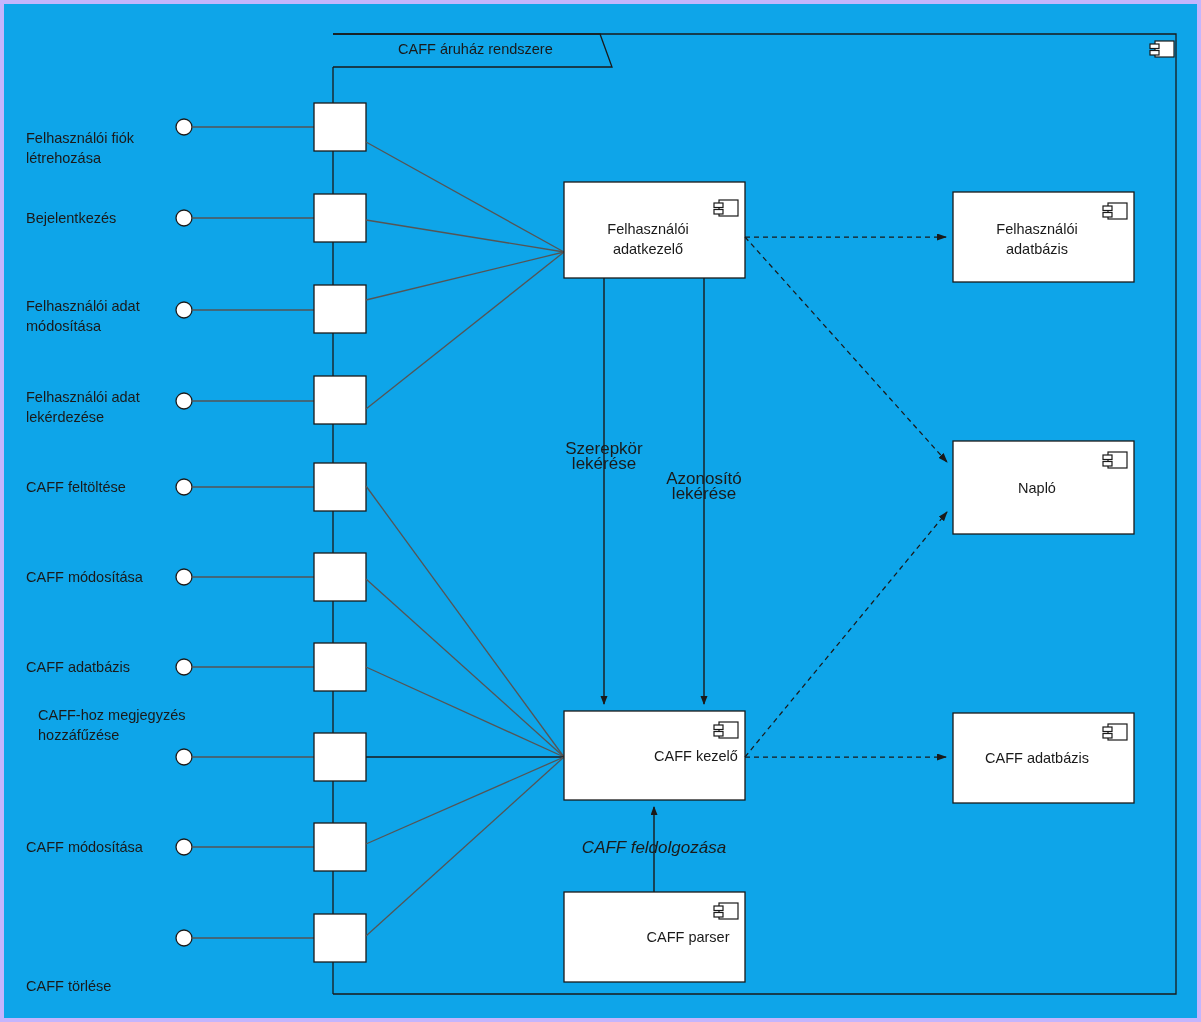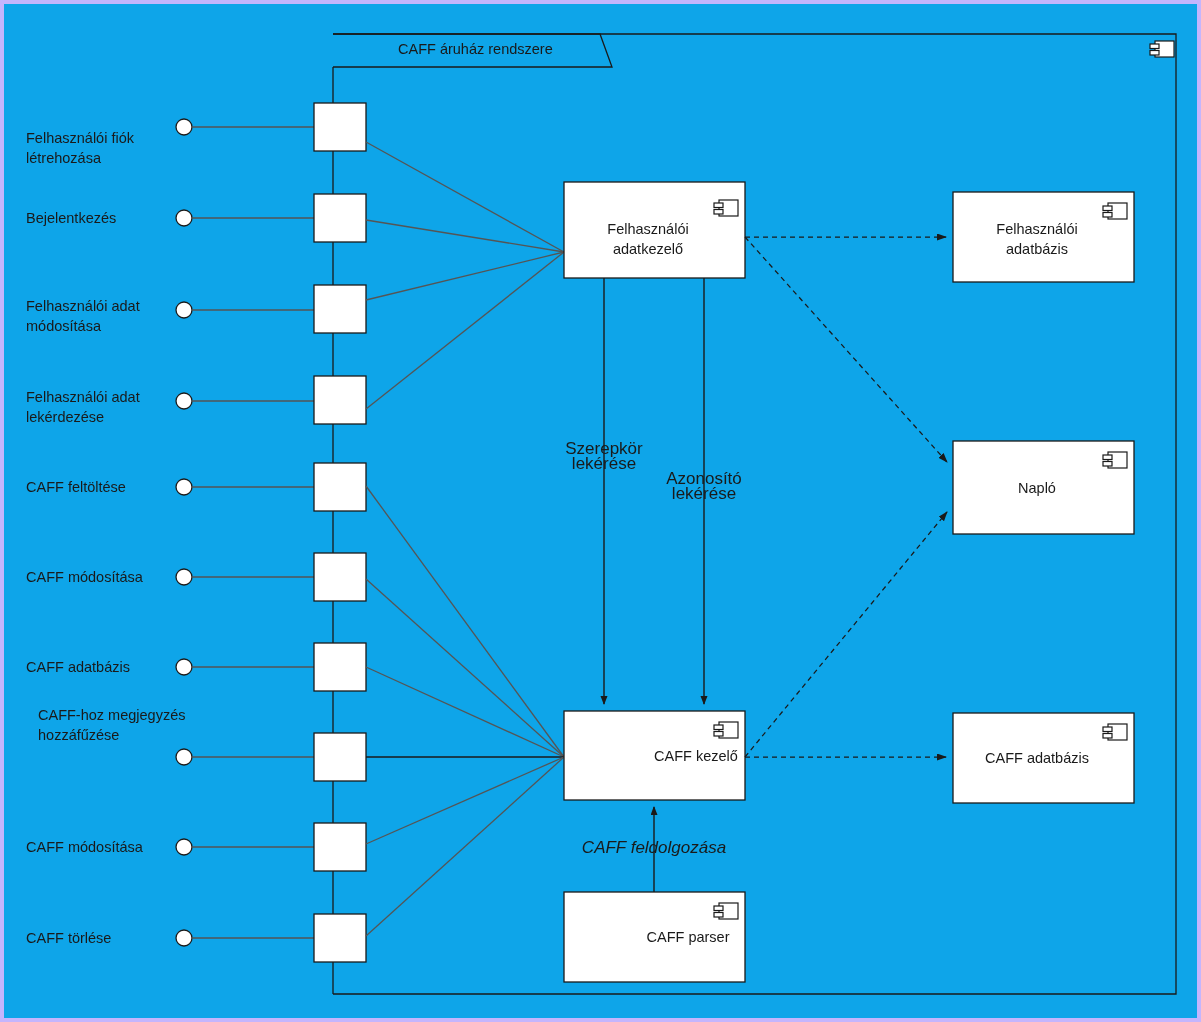--- a/index.html
+++ b/index.html
@@ -261,21 +261,21 @@
 
   <div class="uc-label" style="left:22px; top:563px;">CAFF módosítása</div>
 
   <div class="uc-label" style="left:22px; top:653px;">CAFF adatbázis</div>
 
   <div class="uc-label" style="left:22px; top:701px;margin-left:12px;">CAFF-hoz megjegyzés
 hozzáfűzése</div>
 
   <div class="uc-label" style="left:22px; top:833px;">CAFF módosítása</div>
 
-  <div class="uc-label" style="left:22px; top:924px;">CAFF törlése</div>
+  <div class="uc-label" style="left:22px; top:972px;">CAFF törlése</div>
 
   <div class="comp-label" style="left:560px; top:215px;">Felhasználói
 adatkezelő</div>
 
   <div class="comp-label" style="left:560px; top:742px;padding-left:48px;">CAFF kezelő</div>
 
   <div class="comp-label" style="left:560px; top:923px;padding-left:40px;">CAFF parser</div>
 
   <div class="comp-label" style="left:949px; top:215px;">Felhasználói
 adatbázis</div>

